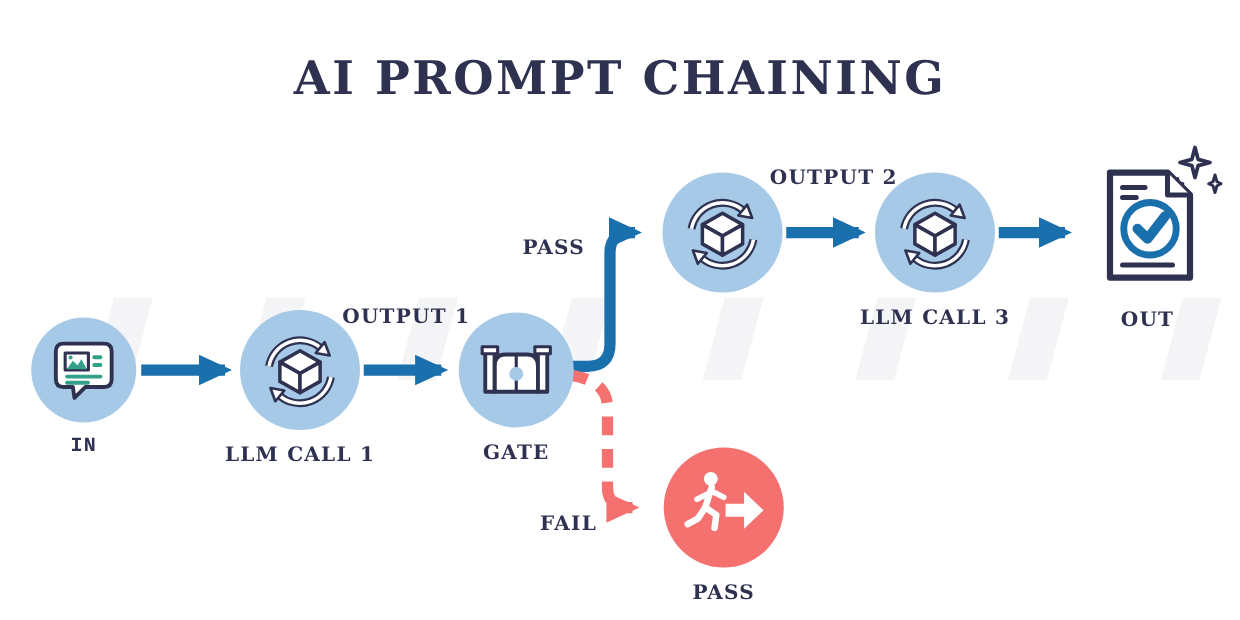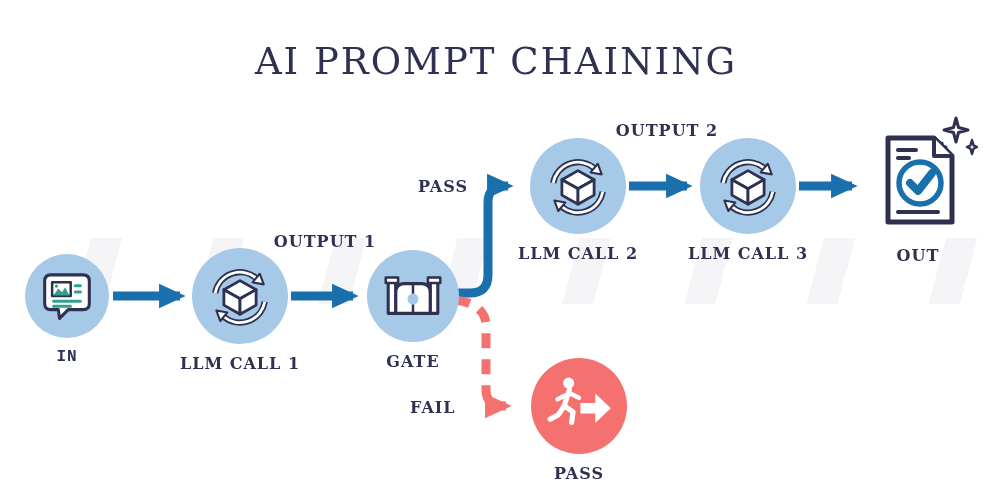--- a/index.html
+++ b/index.html
@@ -11,41 +11,41 @@
     --background:#ffffff;
   }
   *{box-sizing:border-box;}
   body{margin:0;background:var(--background);}
   .canvas{
     position:relative;width:992px;height:496px;background:var(--background);
     overflow:hidden;font-family:"DejaVu Serif", serif;color:var(--ink);
   }
   .title{
     position:absolute;top:40px;left:0;right:0;text-align:center;
-    font-size:37px;font-weight:normal;letter-spacing:2px;color:var(--ink);
+    font-size:37px;font-weight:bold;letter-spacing:2px;color:var(--ink);
   }
   .wm{
     position:absolute;left:0;right:0;top:238px;height:66px;pointer-events:none;
     background:repeating-linear-gradient(105deg, transparent 0 88px, rgba(40,50,80,0.05) 88px 118px);
   }
   .connectors{position:absolute;left:0;top:0;z-index:1;}
   .node{position:absolute;z-index:2;}
   .circle{
     width:100%;height:100%;border-radius:50%;
     display:flex;align-items:center;justify-content:center;
   }
   .blue{background:var(--node-blue);}
   .red{background:var(--fail-red);}
   .nlabel{
     position:absolute;top:calc(100% + 10px);left:50%;transform:translateX(-50%);
     white-space:nowrap;font-weight:bold;font-size:16px;letter-spacing:1px;color:var(--ink);
   }
   .elabel{
     position:absolute;z-index:3;font-weight:bold;font-size:16px;
-    letter-spacing:1px;color:var(--ink);
+    letter-spacing:1px;color:var(--ink);margin-top:11px;
   }
   .ta-c{text-align:center;} .ta-r{}
   
   .f-none{fill:none;} .f-white{fill:#ffffff;} .f-ink{fill:var(--ink);}
   .f-blue{fill:var(--arrow-blue);} .f-red{fill:var(--fail-red);}
   .f-node{fill:var(--node-blue);} .f-teal{fill:var(--teal);}
   .s-ink{stroke:var(--ink);} .s-white{stroke:#ffffff;}
   .s-blue{stroke:var(--arrow-blue);} .s-red{stroke:var(--fail-red);}
   .rj{stroke-linejoin:round;} .rc{stroke-linecap:round;}
 </style>
@@ -129,21 +129,20 @@
         <path d="M14.6,45.7 A36,36 0 0 1 73.1,24.4" class="f-none s-white" stroke-width="4"></path>
         <polygon points="83.9,33.4 68,30.6 78.2,18.2" class="f-white s-ink rj" stroke-width="3"></polygon>
         <path d="M85.4,58.2 A36,36 0 0 1 26.9,79.6" class="f-none s-ink" stroke-width="9"></path>
         <path d="M85.4,58.2 A36,36 0 0 1 26.9,79.6" class="f-none s-white" stroke-width="4"></path>
         <polygon points="16.2,70.6 32,73.5 21.8,85.7" class="f-white s-ink rj" stroke-width="3"></polygon>
         <polygon points="50,28 73,41 50,54 27,41" class="f-white s-ink rj" stroke-width="4"></polygon>
         <polygon points="27,41 50,54 50,76 27,63" class="f-white s-ink rj" stroke-width="4"></polygon>
         <polygon points="73,41 50,54 50,76 73,63" class="f-white s-ink rj" stroke-width="4"></polygon>
       </svg>
     </div>
-    <div class="nlabel">LLM CALL 2</div>
   </div>
 
   <div class="node" style="left:700px;top:138px;width:96px;height:96px;">
     <div class="circle blue">
       <svg width="70" height="70" viewBox="0 0 100 100">
         <path d="M14.6,45.7 A36,36 0 0 1 73.1,24.4" class="f-none s-ink" stroke-width="9"></path>
         <path d="M14.6,45.7 A36,36 0 0 1 73.1,24.4" class="f-none s-white" stroke-width="4"></path>
         <polygon points="83.9,33.4 68,30.6 78.2,18.2" class="f-white s-ink rj" stroke-width="3"></polygon>
         <path d="M85.4,58.2 A36,36 0 0 1 26.9,79.6" class="f-none s-ink" stroke-width="9"></path>
         <path d="M85.4,58.2 A36,36 0 0 1 26.9,79.6" class="f-none s-white" stroke-width="4"></path>
@@ -187,15 +186,15 @@
         <path d="M30,50 L22,62 L11,68" class="f-none s-white rc rj" stroke-width="7"></path>
         <polygon points="52,46 72,46 72,33 93,53 72,73 72,60 52,60" class="f-white"></polygon>
       </svg>
     </div>
     <div class="nlabel">PASS</div>
   </div>
 
   <div class="elabel ta-c" style="left:258px;top:232px;width:134px;">OUTPUT 1</div>
   <div class="elabel ta-r" style="left:418px;top:177px;width:62px;">PASS</div>
   <div class="elabel ta-c" style="left:600px;top:121px;width:134px;">OUTPUT 2</div>
-  <div class="elabel ta-r" style="left:410px;top:398px;width:62px;">FAIL</div>
+  <div class="elabel ta-r" style="left:432px;top:398px;width:62px;">FAIL</div>
 
 </div>
 
 </body></html>

